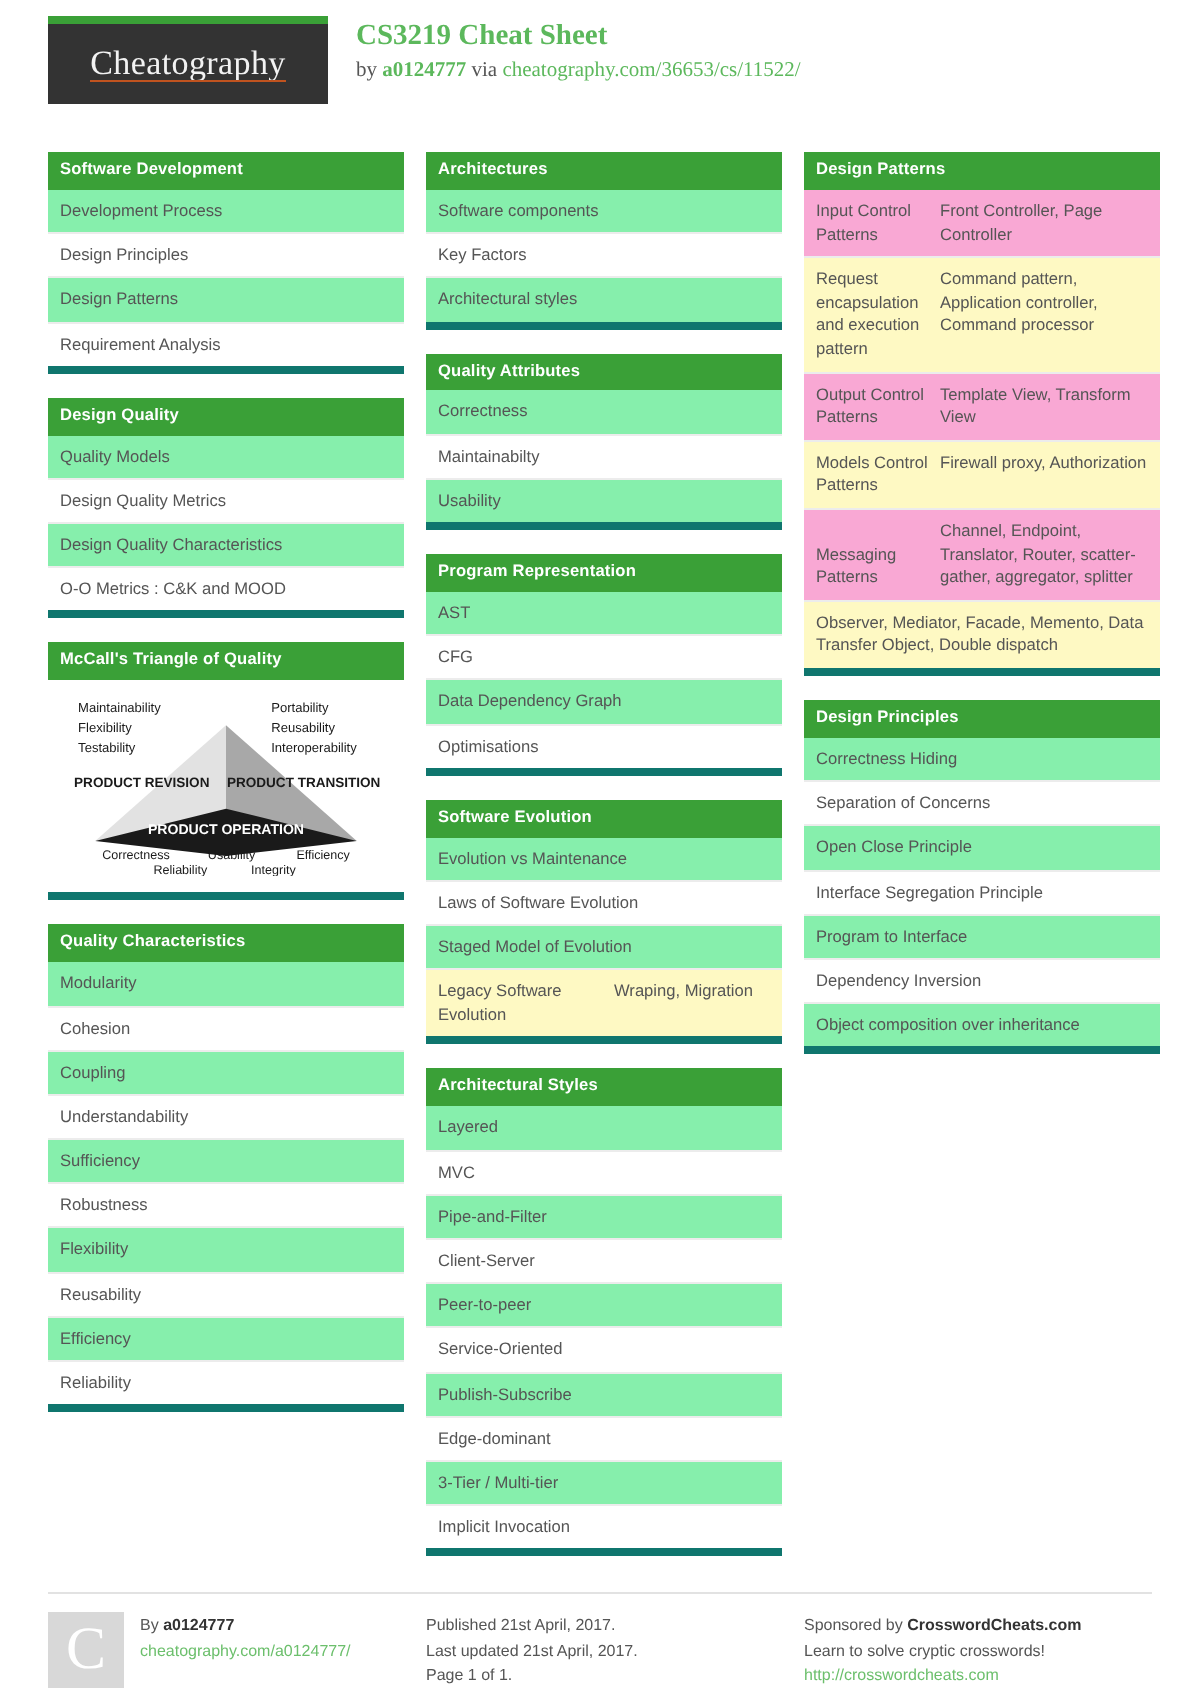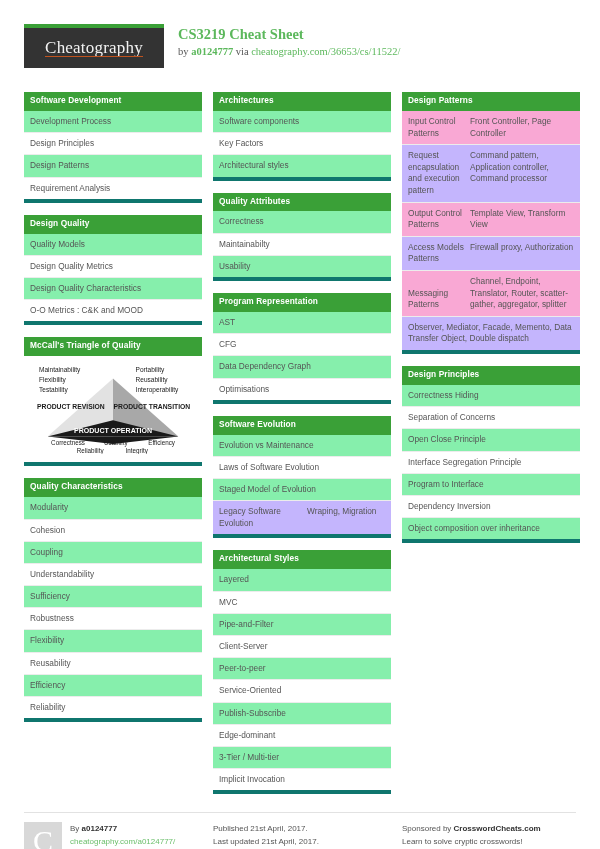--- a/index.html
+++ b/index.html
@@ -20,21 +20,21 @@
     height: 849px;
     box-sizing: border-box;
     padding: 0 24px;
     background: #fff;
   }
 
   
   .header {
     display: flex;
     align-items: flex-start;
-    padding-top: 24px;
+    padding-top: 8px;
     height: 52px;
   }
   .logo-box {
     width: 140px;
     height: 44px;
     background: #333333;
     border-top: 4px solid #3aa037;
     box-sizing: border-box;
     display: flex;
     align-items: center;
@@ -120,21 +120,21 @@
     display: flex;
     font-size: 8.3px;
     color: #555555;
     padding: 5px 6px;
     line-height: 1.4;
     border-bottom: 1px solid #ececec;
     box-sizing: border-box;
   }
   .row2:last-child { border-bottom: none; }
   .row2.alt { background: #f9a8d4; align-items: flex-end; }
-  .row2.plain { background: #c4b5fd; }
+  .row2.plain { background: #fef9c3; }
   .c1 { flex: 0 0 62px; padding-right: 6px; box-sizing: border-box; }
   .c2 { flex: 1 1 auto; }
 
   .row2.wide .c1 { flex: 0 0 88px; }
 
   
   .fig-body {
     background: #fff;
     padding: 5px 6px 8px 6px;
   }
@@ -335,21 +335,21 @@
         </div>
         <div class="row2 plain">
           <div class="c1">Request encapsulation and execution pattern</div>
           <div class="c2">Command pattern, Application controller, Command processor</div>
         </div>
         <div class="row2 alt">
           <div class="c1">Output Control Patterns</div>
           <div class="c2">Template View, Transform View</div>
         </div>
         <div class="row2 plain">
-          <div class="c1">Access Models Patterns</div>
+          <div class="c1">Models Control Patterns</div>
           <div class="c2">Firewall proxy, Authorization</div>
         </div>
         <div class="row2 alt">
           <div class="c1">Messaging Patterns</div>
           <div class="c2">Channel, Endpoint, Translator, Router, scatter-gather, aggregator, splitter</div>
         </div>
         <div class="row2 plain">
           <div class="c2">Observer, Mediator, Facade, Memento, Data Transfer Object, Double dispatch</div>
         </div>
       </div>

